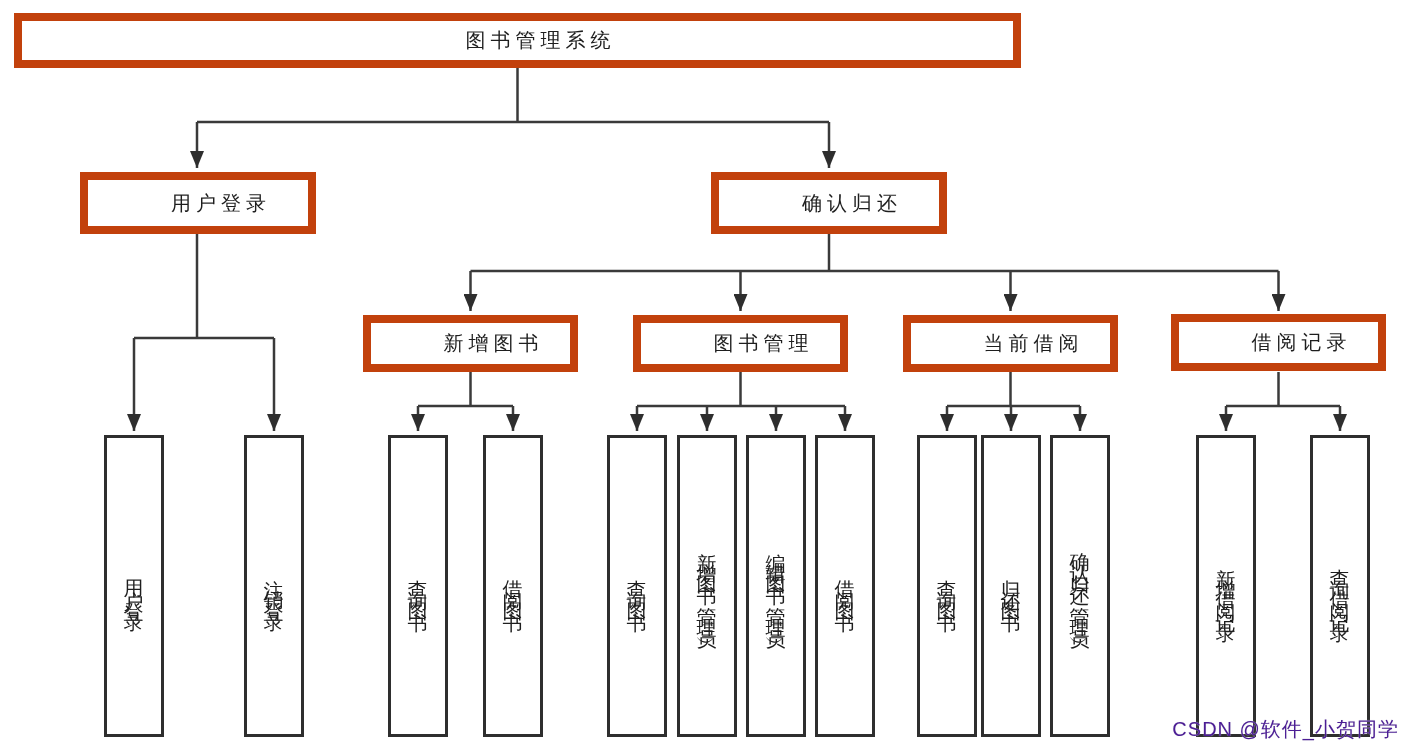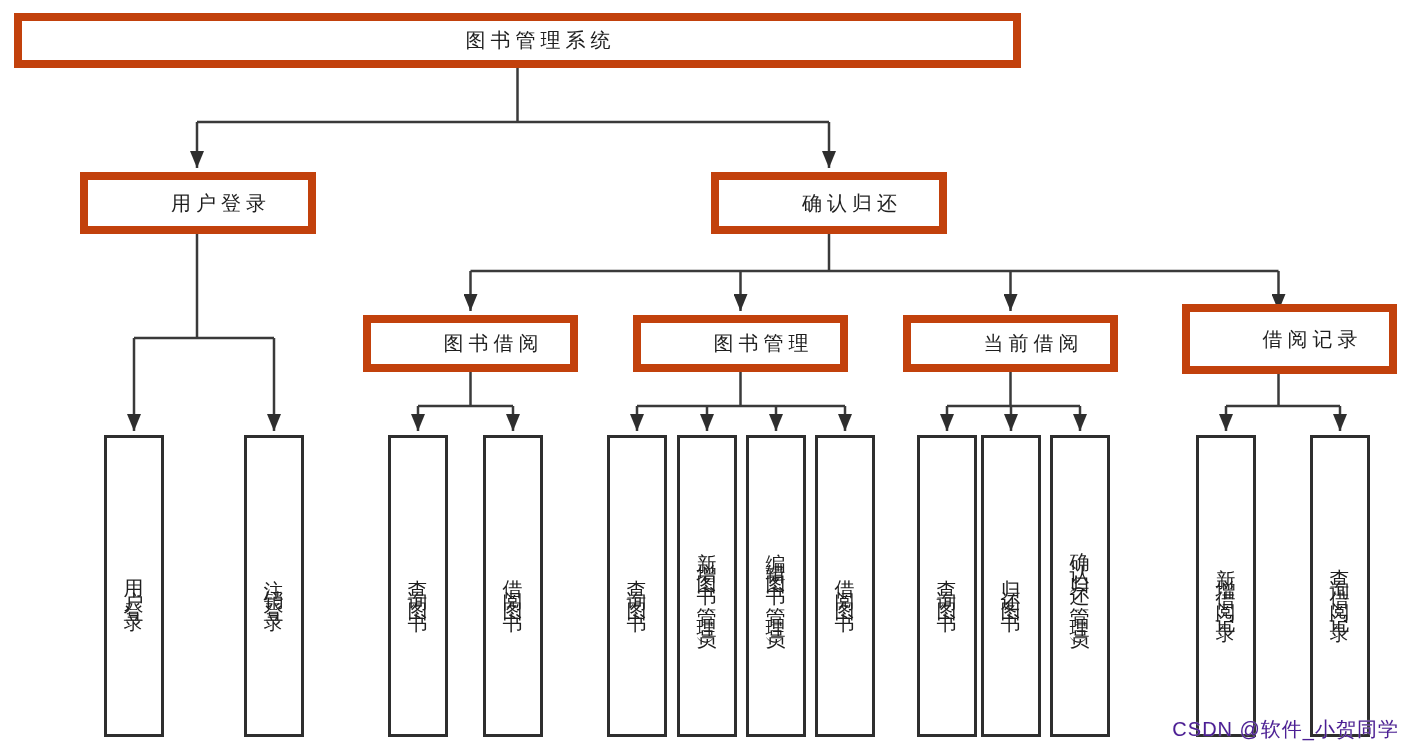--- a/index.html
+++ b/index.html
@@ -114,24 +114,24 @@
       <path d="M1226 406 V431" marker-end="url(#arw)"></path>
       <path d="M1340 406 V431" marker-end="url(#arw)"></path>
     </g>
   </svg>
 
   <div class="box" style="left:14px; top:13px; width:1007px; height:55px;">图书管理系统</div>
 
   <div class="box" style="left:80px; top:172px; width:236px; height:62px;">用户登录</div>
   <div class="box" style="left:711px; top:172px; width:236px; height:62px;">确认归还</div>
 
-  <div class="box" style="left:363px; top:315px; width:215px; height:57px;">图书借阅</div>
+  <div class="box" style="left:363px; top:315px; width:215px; height:57px;">新增图书</div>
   <div class="box" style="left:633px; top:315px; width:215px; height:57px;">图书管理</div>
   <div class="box" style="left:903px; top:315px; width:215px; height:57px;">当前借阅</div>
-  <div class="box" style="left:1171px; top:304px; width:215px; height:70px;margin-left:11px;">借阅记录</div>
+  <div class="box" style="left:1171px; top:314px; width:215px; height:57px;">借阅记录</div>
 
   <div class="vbox" style="left:104px;">
     <span class="vtext">用户登录</span>
   </div>
   <div class="vbox" style="left:244px;">
     <span class="vtext">注销登录</span>
   </div>
 
   <div class="vbox" style="left:388px;">
     <span class="vtext">查询图书</span>

